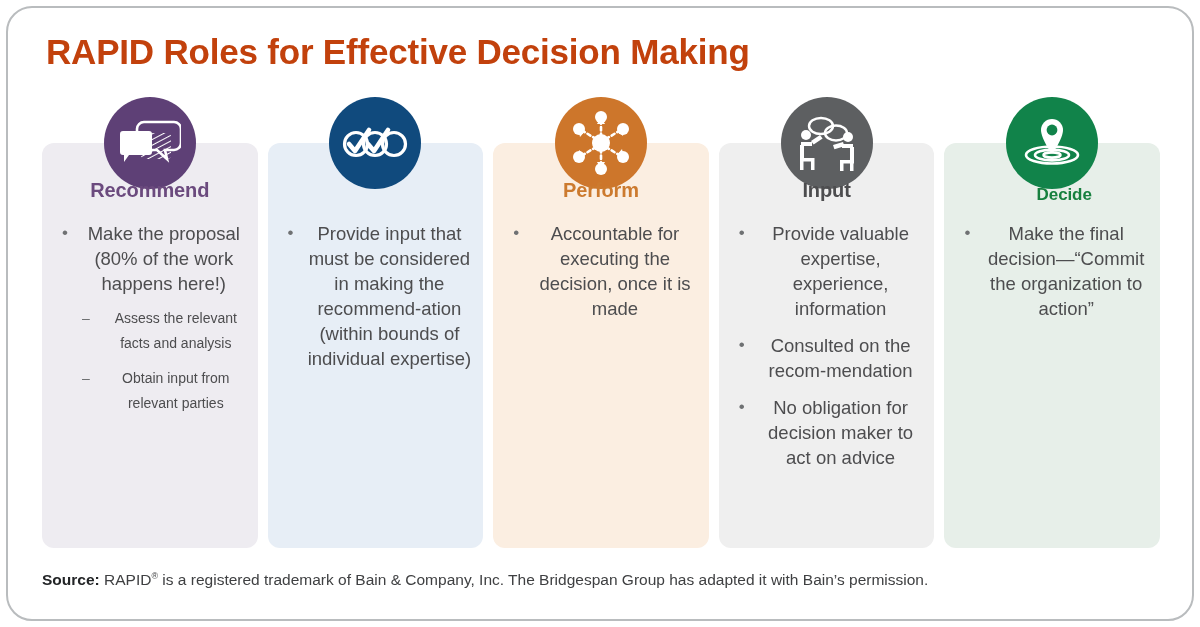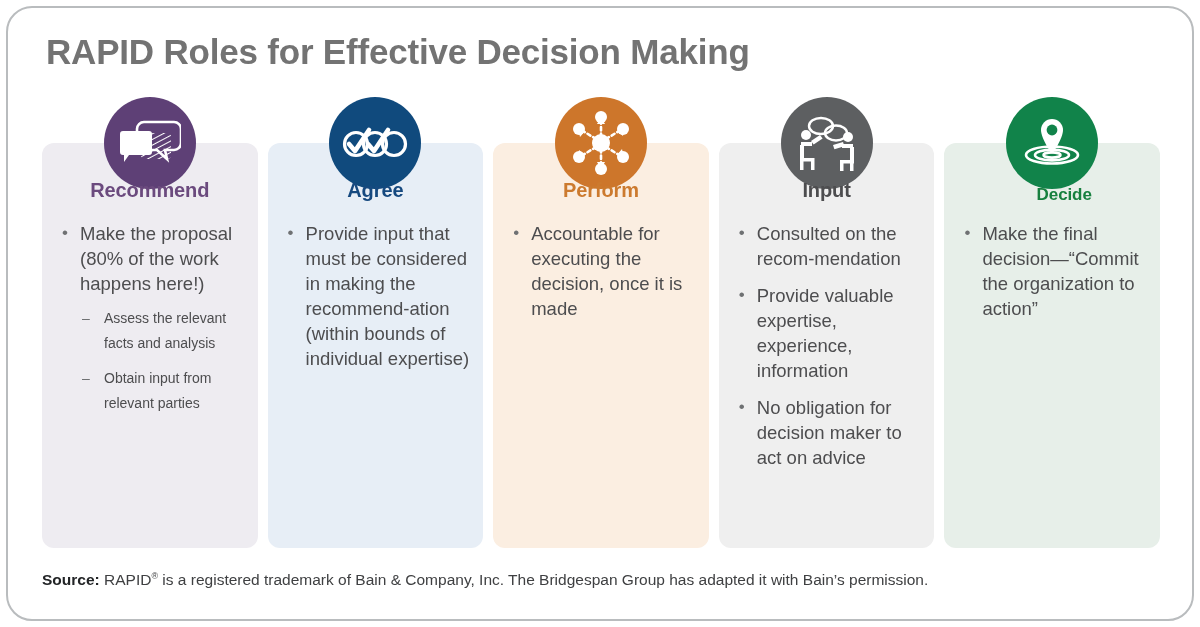--- a/index.html
+++ b/index.html
@@ -33,21 +33,21 @@
     border-radius: 26px;
     background: #ffffff;
   }
 
   .title {
     position: absolute;
     left: 46px;
     top: 32px;
     font-size: 35px;
     font-weight: bold;
-    color: #737373;
+    color: #c2410c;
     letter-spacing: -0.2px;
     white-space: nowrap;
   }
 
   
   .cards {
     position: absolute;
     left: 42px;
     top: 143px;
     width: 1118px;
@@ -90,20 +90,21 @@
   .heading.small { font-size: 17px; top: 42px; }
 
   .bullets {
     position: absolute;
     top: 78px;
     left: 14px;
     right: 10px;
     margin: 0;
     padding: 0;
     list-style: none;
+    text-align: center;
   }
 
   .bullet {
     position: relative;
     padding-left: 24px;
     margin-bottom: 12px;
     font-size: 18.5px;
     line-height: 25px;
     color: #4d4d4f;
   }
@@ -191,21 +192,20 @@
         <span>
           <svg width="66" height="34" viewBox="0 0 66 34">
             <circle cx="14" cy="18" r="11.5" fill="none" stroke="#ffffff" stroke-width="3.2"></circle>
             <circle cx="33" cy="18" r="11.5" fill="none" stroke="#ffffff" stroke-width="3.2"></circle>
             <circle cx="52" cy="18" r="11.5" fill="none" stroke="#ffffff" stroke-width="3.2"></circle>
             <path d="M7 18 l6 7 L27 4" fill="none" stroke="#ffffff" stroke-width="4.6" stroke-linecap="round" stroke-linejoin="round"></path>
             <path d="M26 18 l6 7 L46 4" fill="none" stroke="#ffffff" stroke-width="4.6" stroke-linecap="round" stroke-linejoin="round"></path>
           </svg>
         </span>
       </div>
-      <div class="heading" style="color:#16497f;">Agree</div>
       <ul class="bullets">
         <li class="bullet">
           <span>Provide input that must be considered in making the recommend-ation (within bounds of individual expertise)</span>
         </li>
       </ul>
     </div>
 
     <div class="col" style="background:#fbeee1;">
       <div class="badge" style="background:#cd762b;">
         <span>
@@ -267,24 +267,24 @@
               <path d="M48 46 h3.5 v11 h-3.5 z"></path>
               <path d="M58 49 h3.5 v8 h-3.5 z"></path>
               <path d="M41 31 l10 -3 1.4 4.2 -10 3 z"></path>
             </g>
           </svg>
         </span>
       </div>
       <div class="heading" style="color:#4d4d4f;">Input</div>
       <ul class="bullets">
         <li class="bullet">
+          <span>Provide valuable expertise, experience, information</span>
+        </li>
+        <li class="bullet">
           <span>Consulted on the recom-mendation</span>
-        </li>
-        <li class="bullet">
-          <span>Provide valuable expertise, experience, information</span>
         </li>
         <li class="bullet">
           <span>No obligation for decision maker to act on advice</span>
         </li>
       </ul>
     </div>
 
     <div class="col" style="background:#e7efe9;">
       <div class="badge" style="background:#11834a;">
         <span>

